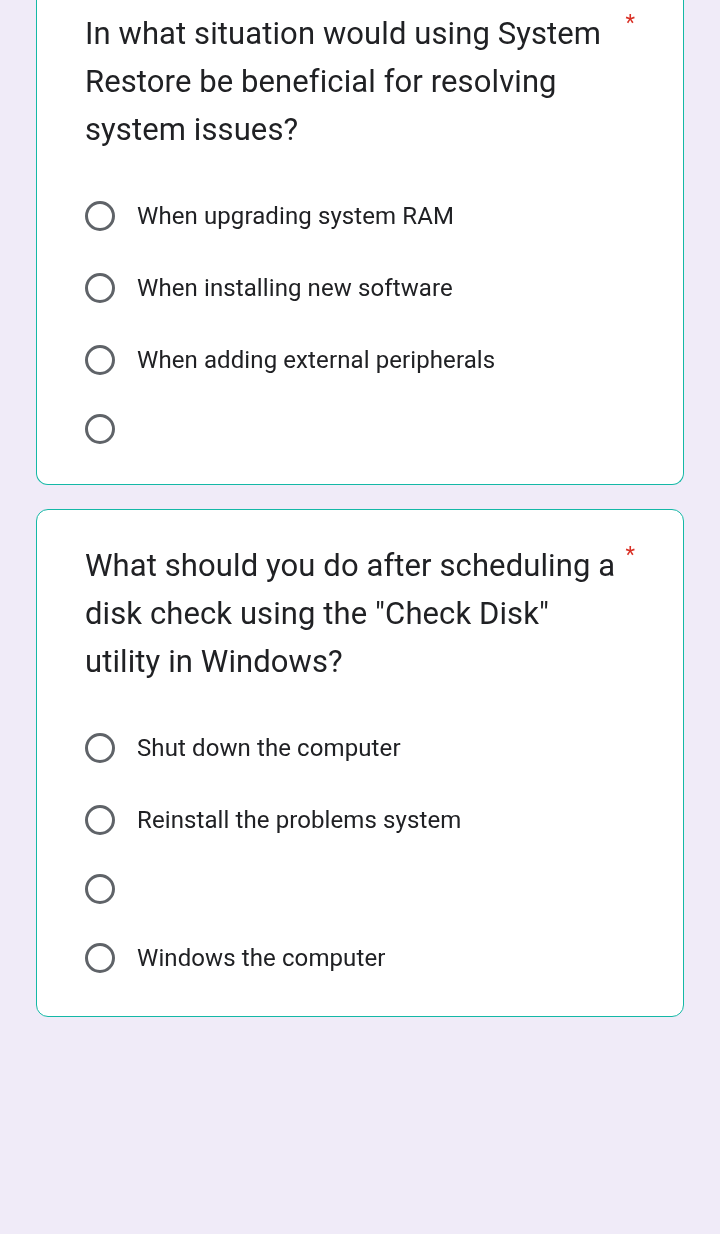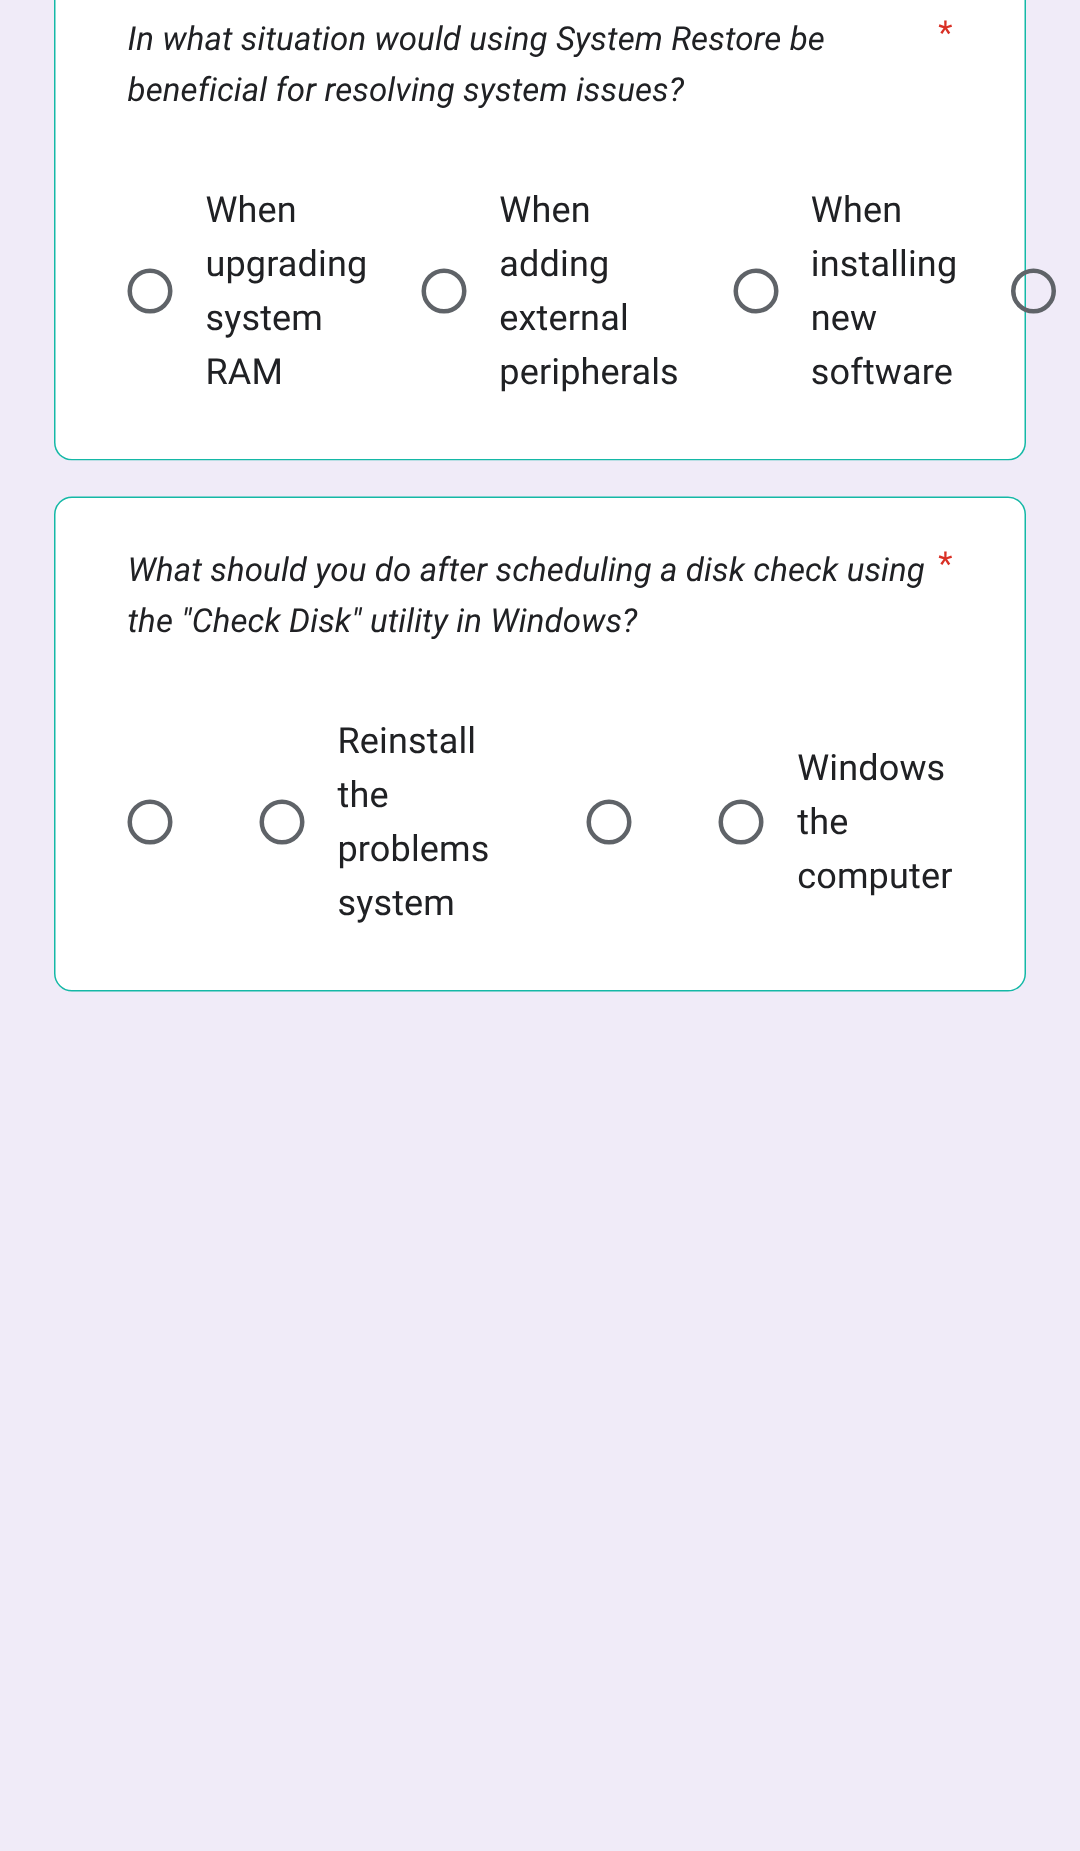--- a/index.html
+++ b/index.html
@@ -19,36 +19,35 @@
       border: 1px solid #14b8a6;
       padding: 32px 48px 40px 48px;
       margin-bottom: 24px;
     }
     .question-header {
       display: flex;
       align-items: flex-start;
       margin-bottom: 44px;
     }
     .question-text {
-      font-size: 22px;
+      font-size: 31px;
       line-height: 1.55;
       color: #202124;
       flex: 1;
       letter-spacing: 0.1px;
-      font-style: italic;
     }
     .required-asterisk {
       color: #d93025;
       font-size: 22px;
       margin-left: 8px;
       line-height: 1.2;
     }
     .options-list {
       display: flex;
-      flex-direction: row;
+      flex-direction: column;
       gap: 36px;
     }
     .option-row {
       display: flex;
       align-items: center;
       cursor: pointer;
     }
     .radio-circle {
       width: 30px;
       height: 30px;
@@ -78,40 +77,41 @@
     <div class="question-text">In what situation would using System Restore be beneficial for resolving system issues?</div>
     <div class="required-asterisk">*</div>
   </div>
   <div class="options-list">
     <div class="option-row">
       <div class="radio-circle"></div>
       <div class="option-label">When upgrading system RAM</div>
     </div>
     <div class="option-row">
       <div class="radio-circle"></div>
-      <div class="option-label">When adding external peripherals</div>
+      <div class="option-label">When installing new software</div>
     </div>
     <div class="option-row">
       <div class="radio-circle"></div>
-      <div class="option-label">When installing new software</div>
+      <div class="option-label">When adding external peripherals</div>
     </div>
     <div class="option-row">
       <div class="radio-circle"></div>
     </div>
   </div>
 </div>
 
 <div class="question-card">
   <div class="question-header">
     <div class="question-text">What should you do after scheduling a disk check using the "Check Disk" utility in Windows?</div>
     <div class="required-asterisk">*</div>
   </div>
   <div class="options-list">
     <div class="option-row">
       <div class="radio-circle"></div>
+      <div class="option-label">Shut down the computer</div>
     </div>
     <div class="option-row">
       <div class="radio-circle"></div>
       <div class="option-label">Reinstall the problems system</div>
     </div>
     <div class="option-row">
       <div class="radio-circle"></div>
     </div>
     <div class="option-row">
       <div class="radio-circle"></div>

